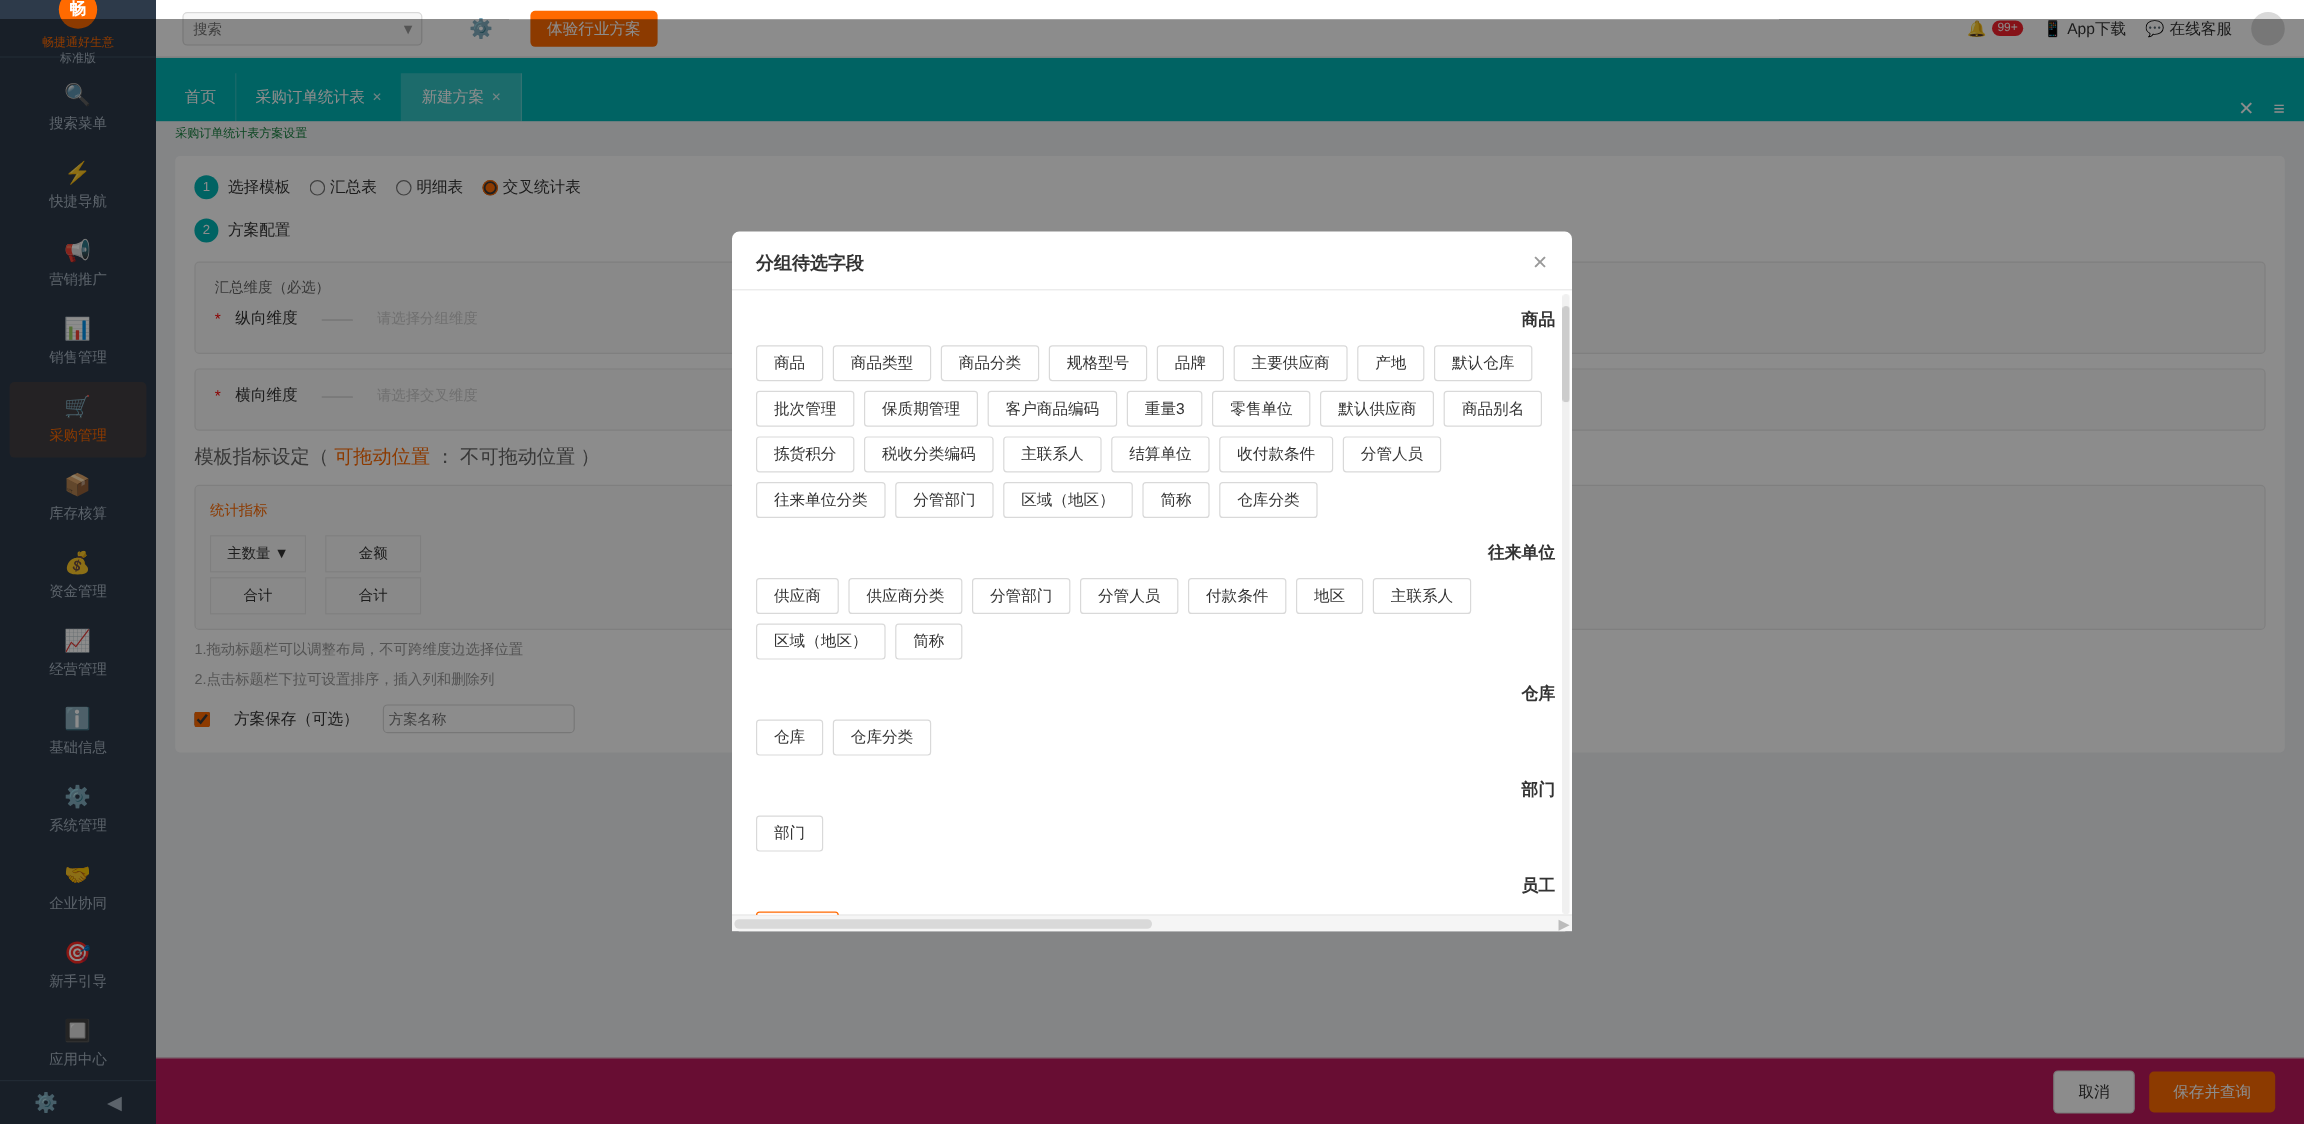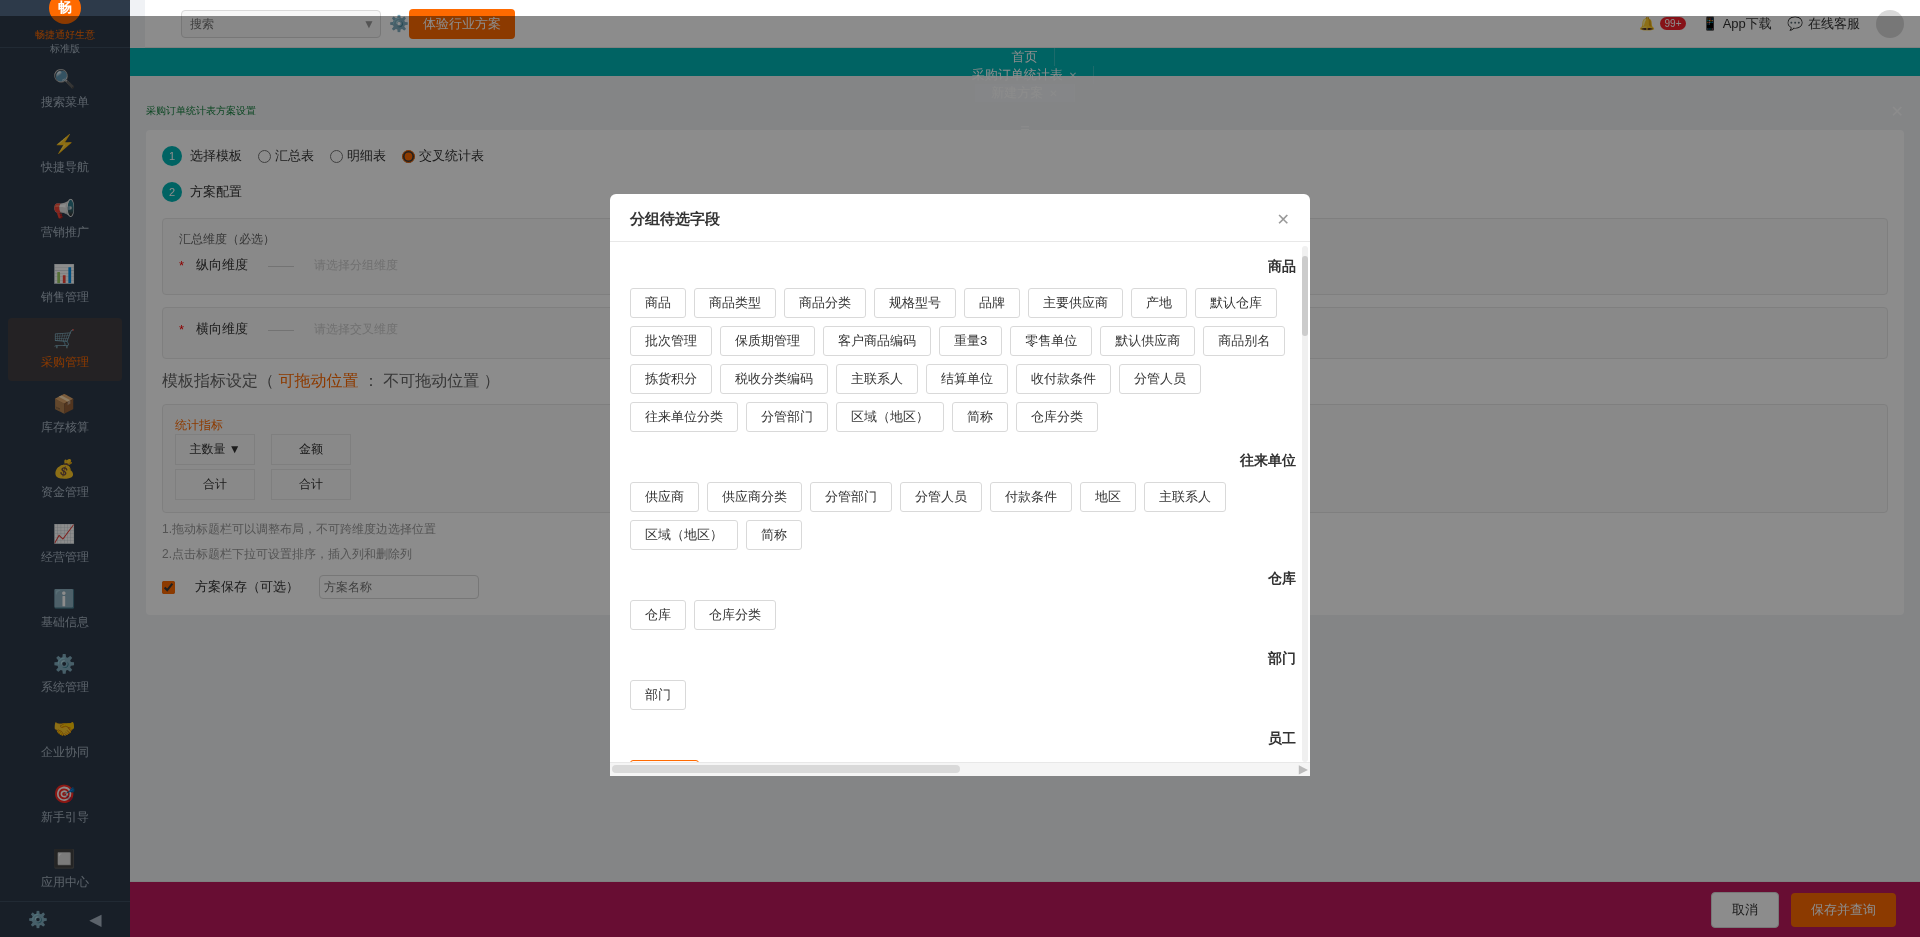--- a/index.html
+++ b/index.html
@@ -9,21 +9,21 @@
     .top-bar { height: 48px; background: #fff; display: flex; align-items: center; padding: 0 16px; border-bottom: 1px solid #e8e8e8; position: fixed; top: 0; left: 0; right: 0; z-index: 100; }
     .logo-icon { width: 32px; height: 32px; background: #ff6a00; border-radius: 50%; display: flex; align-items: center; justify-content: center; color: #fff; font-size: 14px; font-weight: bold; }
     .top-search { flex: 1; max-width: 200px; margin-left: 20px; position: relative; }
     .top-search input { width: 100%; height: 28px; border: 1px solid #d9d9d9; border-radius: 4px; padding: 0 8px; font-size: 12px; background: #f7f7f7; }
     .experience-btn { background: #ff6a00; color: #fff; border: none; border-radius: 4px; padding: 6px 14px; font-size: 13px; cursor: pointer; }
     .top-right { display: flex; align-items: center; gap: 16px; margin-left: auto; }
     .top-right-item { display: flex; align-items: center; gap: 4px; font-size: 13px; color: #333; cursor: pointer; position: relative; }
     .user-avatar { width: 28px; height: 28px; background: #d9d9d9; border-radius: 50%; }
 
     
-    .nav-tabs { height: 28px; background: #00b4b4; display: flex; align-items: center; padding: 0 8px; position: fixed; top: 48px; left: 130px; right: 0; z-index: 99; flex-direction: column; }
+    .nav-tabs { height: 53px; background: #00b4b4; display: flex; align-items: flex-end; padding: 0 8px; position: fixed; top: 48px; left: 130px; right: 0; z-index: 99; }
     .nav-tab { padding: 0 16px; height: 40px; display: flex; align-items: center; color: #fff; font-size: 13px; cursor: pointer; gap: 6px; border-right: 1px solid rgba(255,255,255,0.2); }
     .nav-tab.active { background: rgba(255,255,255,0.2); }
     .nav-tab-close { font-size: 10px; opacity: 0.8; }
     .nav-tab-close-right { margin-left: auto; color: #fff; font-size: 16px; cursor: pointer; padding: 0 8px; }
 
     
     .sidebar { position: fixed; top: 0; left: 0; width: 130px; height: 937px; background: #2d3a4a; display: flex; flex-direction: column; z-index: 101; }
     .sidebar-logo { height: 48px; display: flex; align-items: center; justify-content: center; border-bottom: 1px solid #3d4e60; }
     .sidebar-nav { flex: 1; overflow-y: auto; padding: 8px 0; }
     .sidebar-item { display: flex; flex-direction: column; align-items: center; padding: 10px 8px; cursor: pointer; color: #a8b5c3; gap: 4px; font-size: 12px; border-radius: 4px; margin: 2px 8px; }
@@ -152,21 +152,21 @@
       <span>应用中心</span>
     </div>
 
   </div>
   <div class="sidebar-bottom">
     <span class="sidebar-bottom-btn">⚙️</span>
     <span class="sidebar-bottom-btn">◀</span>
   </div>
 </div>
 
-<div class="top-bar" style="left:145px;">
+<div class="top-bar" style="left:116px;gap:31px;">
   <div class="top-search">
     <input type="text" style="width: 100%; height: 28px; border: 1px solid rgb(217, 217, 217); border-radius: 4px; padding: 0px 8px; font-size: 12px;" placeholder="搜索">
     <span style="position:absolute;right:6px;top:50%;transform:translateY(-50%);color:#999;font-size:12px;">▼</span>
   </div>
   <span class="settings-icon">⚙️</span>
   <button class="experience-btn">体验行业方案</button>
   <div style="flex:1;"></div>
   <div class="top-right">
     <div class="top-right-item">
       <span>🔔</span>
@@ -254,21 +254,21 @@
 
     <div style="font-size:16px;color:#666;margin-bottom:12px;">
       <span>模板指标设定（</span>
       <span style="color:#ff6a00;">可拖动位置</span>
       <span>：</span>
       <span>不可拖动位置</span>
       <span>）</span>
     </div>
 
     <div style="background:#fafafa;border:1px solid #e8e8e8;border-radius:4px;padding:12px;">
-      <div style="color:#ff6a00;font-size:12px;margin-bottom:0;">统计指标</div>
+      <div style="color:#ff6a00;font-size:12px;margin-bottom:12px;">统计指标</div>
       <div class="stats-row">
         <div class="stat-cell">
           <span>主数量</span>
           <span>▼</span>
         </div>
         <div class="stat-cell">金额</div>
       </div>
       <div class="stats-row" style="margin-top:4px;">
         <div class="stat-cell">合计</div>
         <div class="stat-cell">合计</div>

